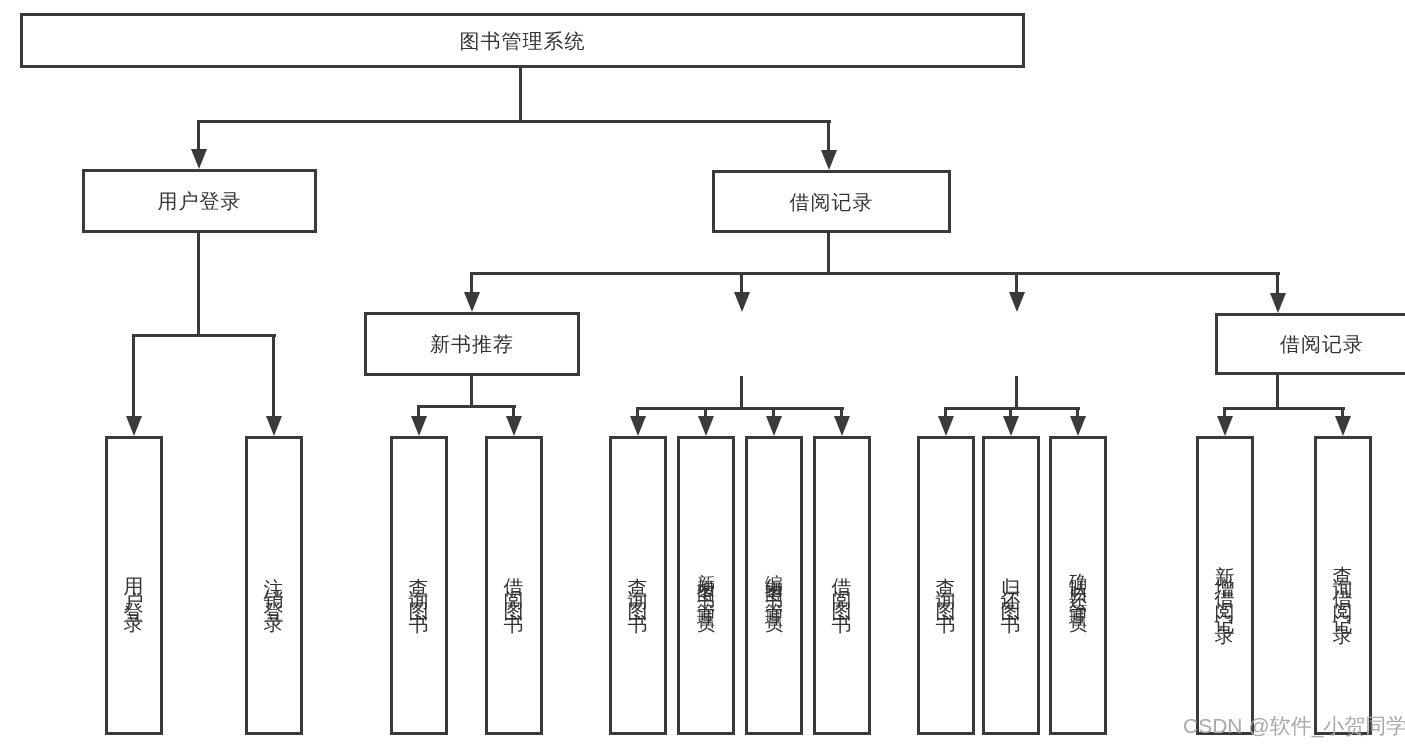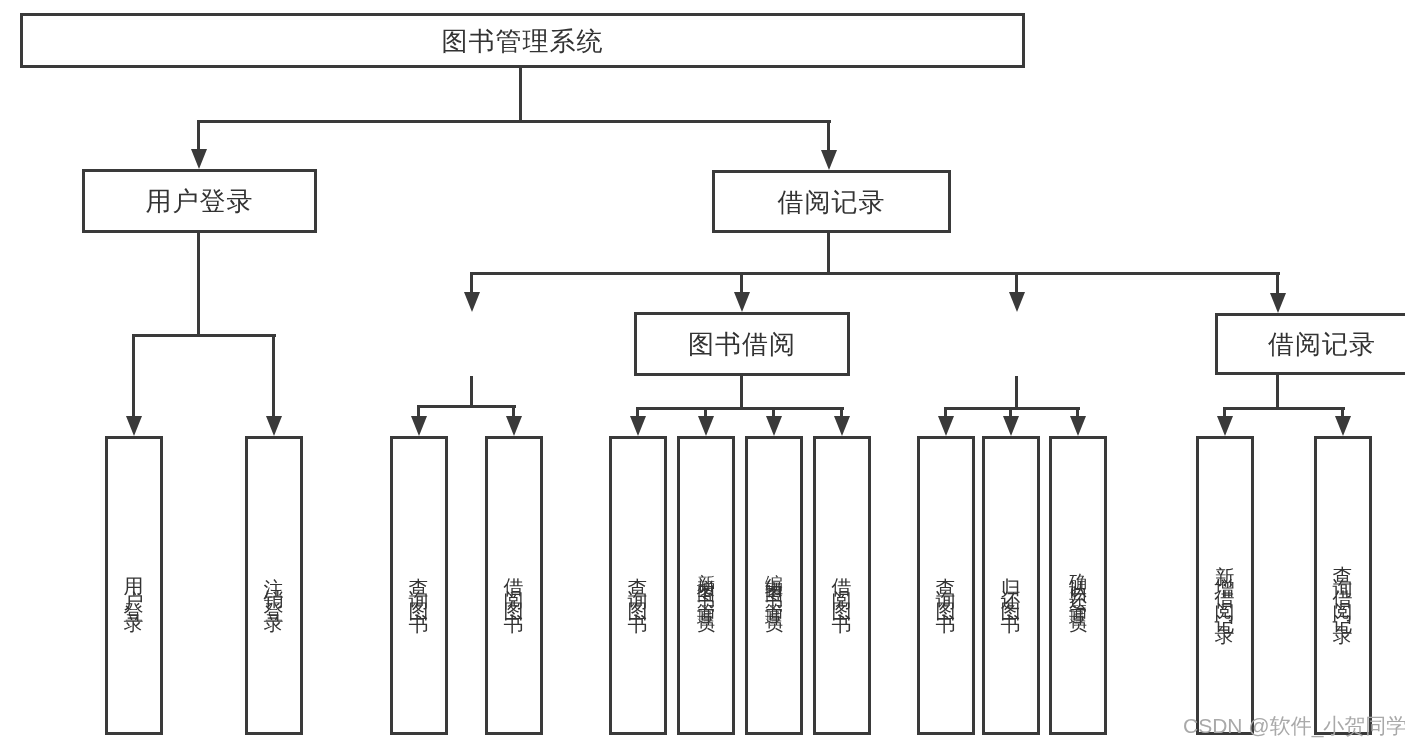--- a/index.html
+++ b/index.html
@@ -15,21 +15,21 @@
     background:var(--page-bg);
     font-family:"Liberation Sans",sans-serif;
     color:var(--text);
   }
   .node{
     position:absolute;box-sizing:border-box;
     background:var(--box-bg);border:3px solid var(--line);
     display:flex;align-items:center;justify-content:center;
   }
   .node .lbl{
-    font-size:26px;line-height:1;letter-spacing:1px;white-space:nowrap;
+    font-size:20px;line-height:1;letter-spacing:1px;white-space:nowrap;
   }
   .leaf .vlbl{
     writing-mode:vertical-rl;text-orientation:mixed;
     font-size:20px;line-height:1;letter-spacing:12px;
   }
   .leaf.long .vlbl{font-size:18px;letter-spacing:6px;}
   .vline{position:absolute;width:3px;background:var(--line);}
   .hline{position:absolute;height:3px;background:var(--line);}
   .arrow{
     position:absolute;width:0;height:0;
@@ -109,22 +109,22 @@
     <span class="lbl">图书管理系统</span>
   </div>
 
   <div class="node" style="left:82px;top:169px;width:235px;height:64px">
     <span class="lbl">用户登录</span>
   </div>
   <div class="node" style="left:712px;top:170px;width:239px;height:63px">
     <span class="lbl">借阅记录</span>
   </div>
 
-  <div class="node" style="left:634px;top:312px;width:216px;height:64px">
-    <span class="lbl">图书借阅</span>
+  <div class="node" style="left:364px;top:312px;width:216px;height:64px">
+    <span class="lbl">新书推荐</span>
   </div>
   <div class="node" style="left:1215px;top:313px;width:214px;height:62px">
     <span class="lbl">借阅记录</span>
   </div>
 
   <div class="node leaf" style="left:105px;top:436px;width:58px;height:299px">
     <span class="vlbl">用户登录</span>
   </div>
   <div class="node leaf" style="left:245px;top:436px;width:58px;height:299px">
     <span class="vlbl">注销登录</span>

